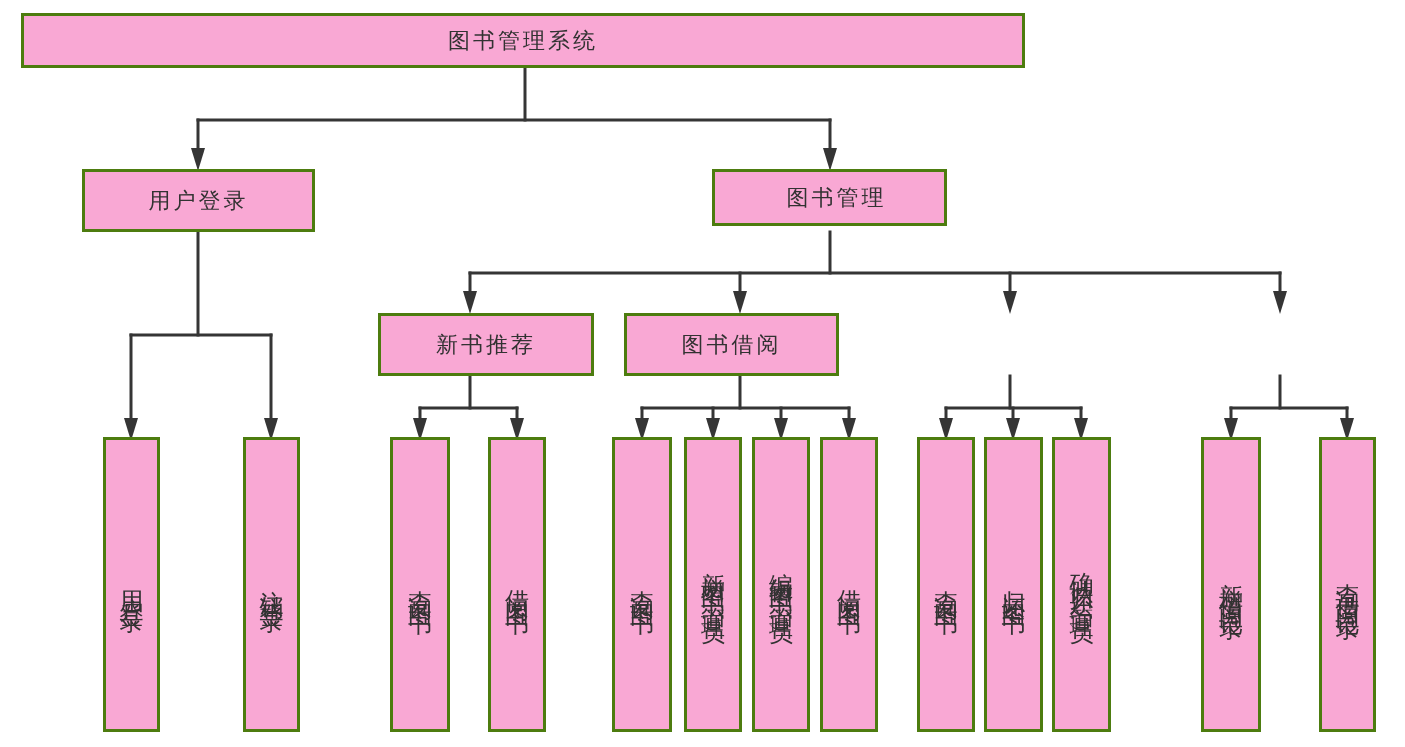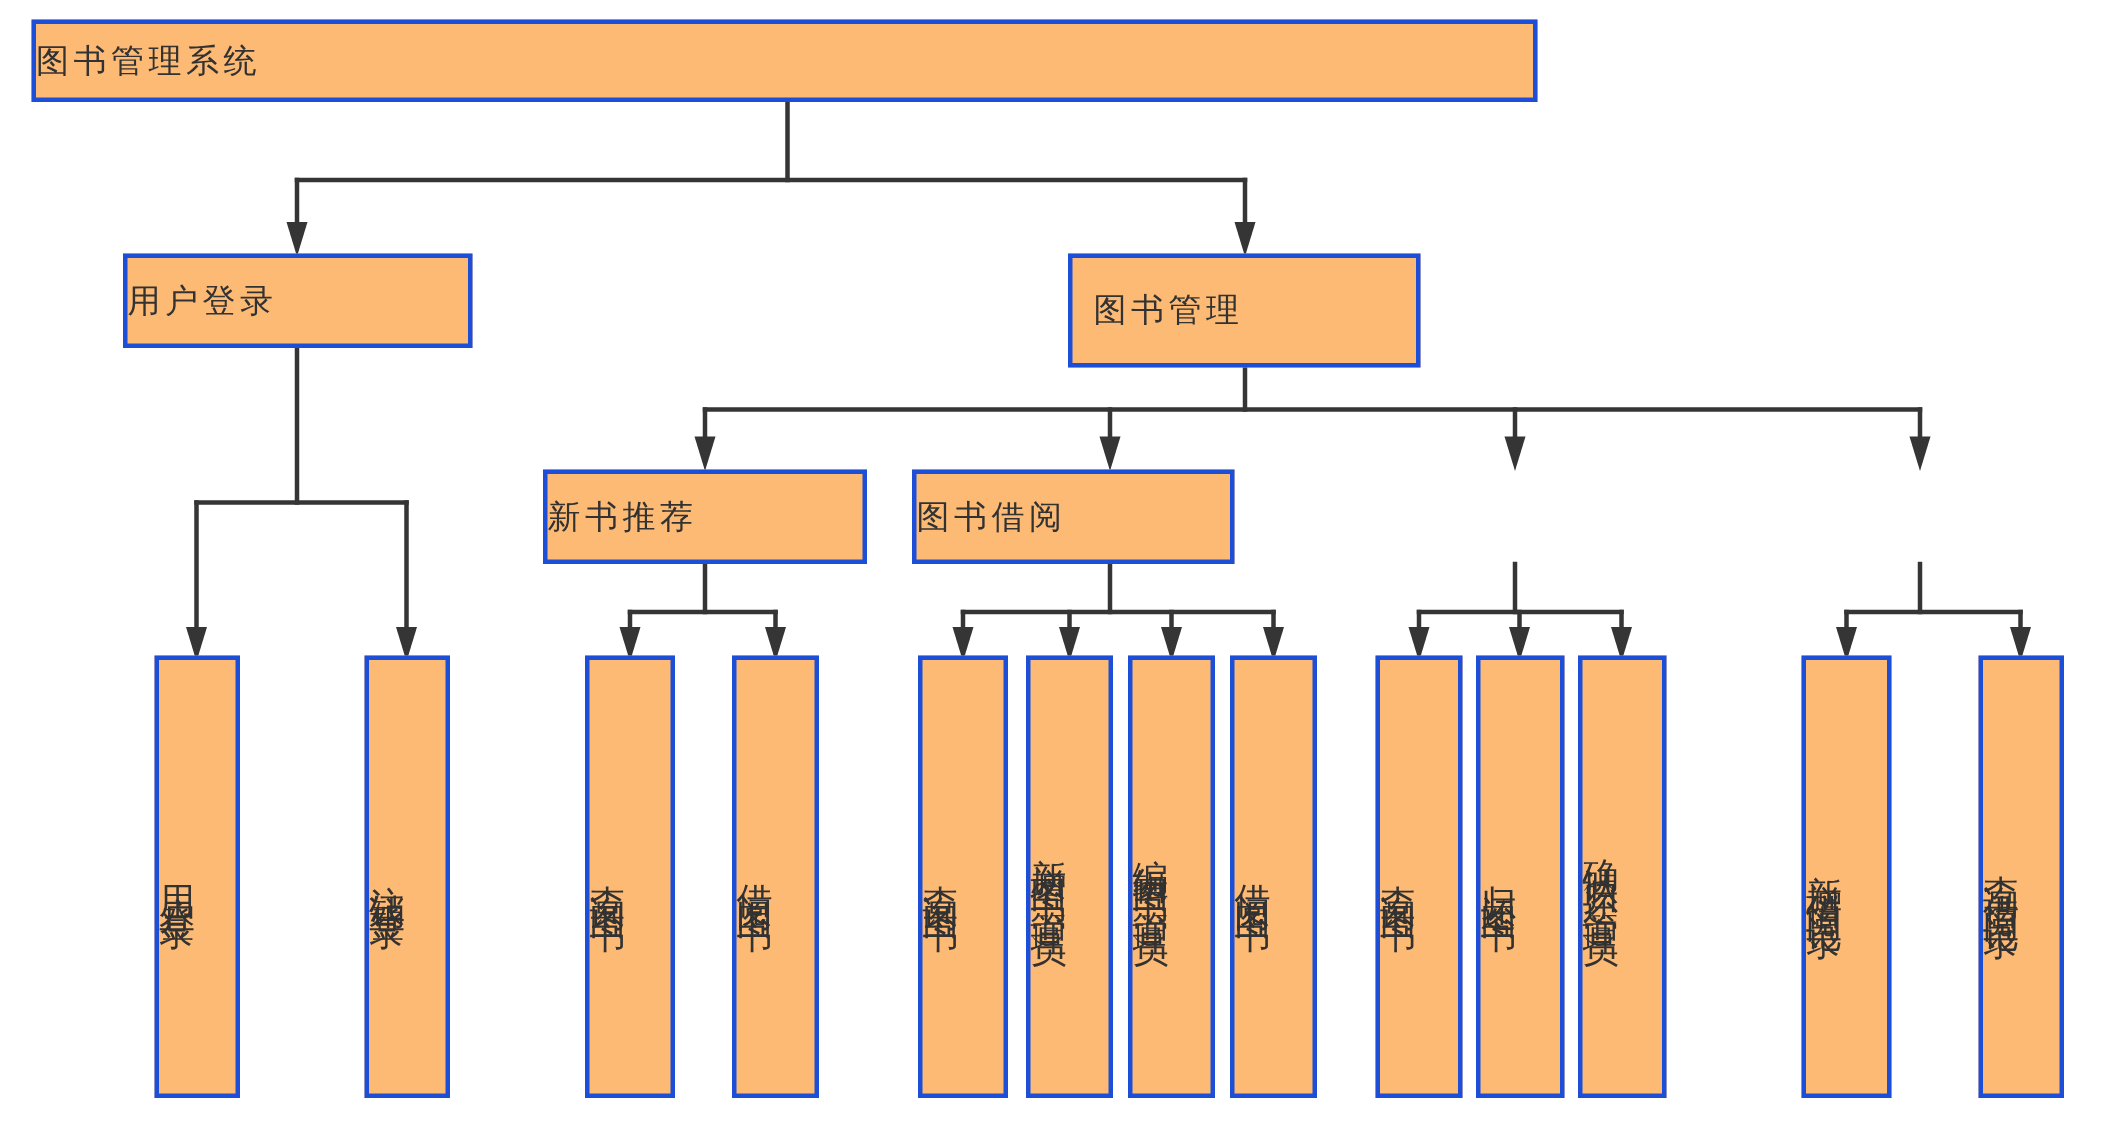--- a/index.html
+++ b/index.html
@@ -19,37 +19,37 @@
   }
   .connectors {
     position: absolute;
     left: 0; top: 0;
     width: 1405px;
     height: 747px;
   }
   .box {
     position: absolute;
     box-sizing: border-box;
-    border: 3px solid #1d4ed8;
-    background: #fdba74;
+    border: 3px solid #4d7c0f;
+    background: #f9a8d4;
     display: flex;
     align-items: center;
-    justify-content: flex-start;
+    justify-content: center;
     color: #323232;
   }
   .hlabel {
     font-size: 22px;
     letter-spacing: 3px;
     white-space: nowrap;
     color: #323232;
   }
   .root-box   { left: 21px;  top: 13px;  width: 1004px; height: 55px; }
   .lvl2-a     { left: 82px;  top: 169px; width: 233px;  height: 63px; }
-  .lvl2-b     { left: 712px; top: 169px; width: 235px;  height: 76px; padding-left: 14px; }
-  .lvl3       { top: 313px; height: 63px; }
+  .lvl2-b     { left: 712px; top: 169px; width: 235px;  height: 57px; padding-left: 14px; }
+  .lvl3       { top: 313px; height: 63px; margin-left: 16px; }
   .lvl3-a     { left: 362px;  width: 216px; }
   .lvl3-b     { left: 608px;  width: 215px; }
   .lvl3-c     { left: 902px;  width: 216px; }
   .lvl3-d     { left: 1172px; width: 215px; }
   .leaf {
     top: 437px;
     height: 295px;
   }
   .vlabel {
     writing-mode: vertical-rl;

